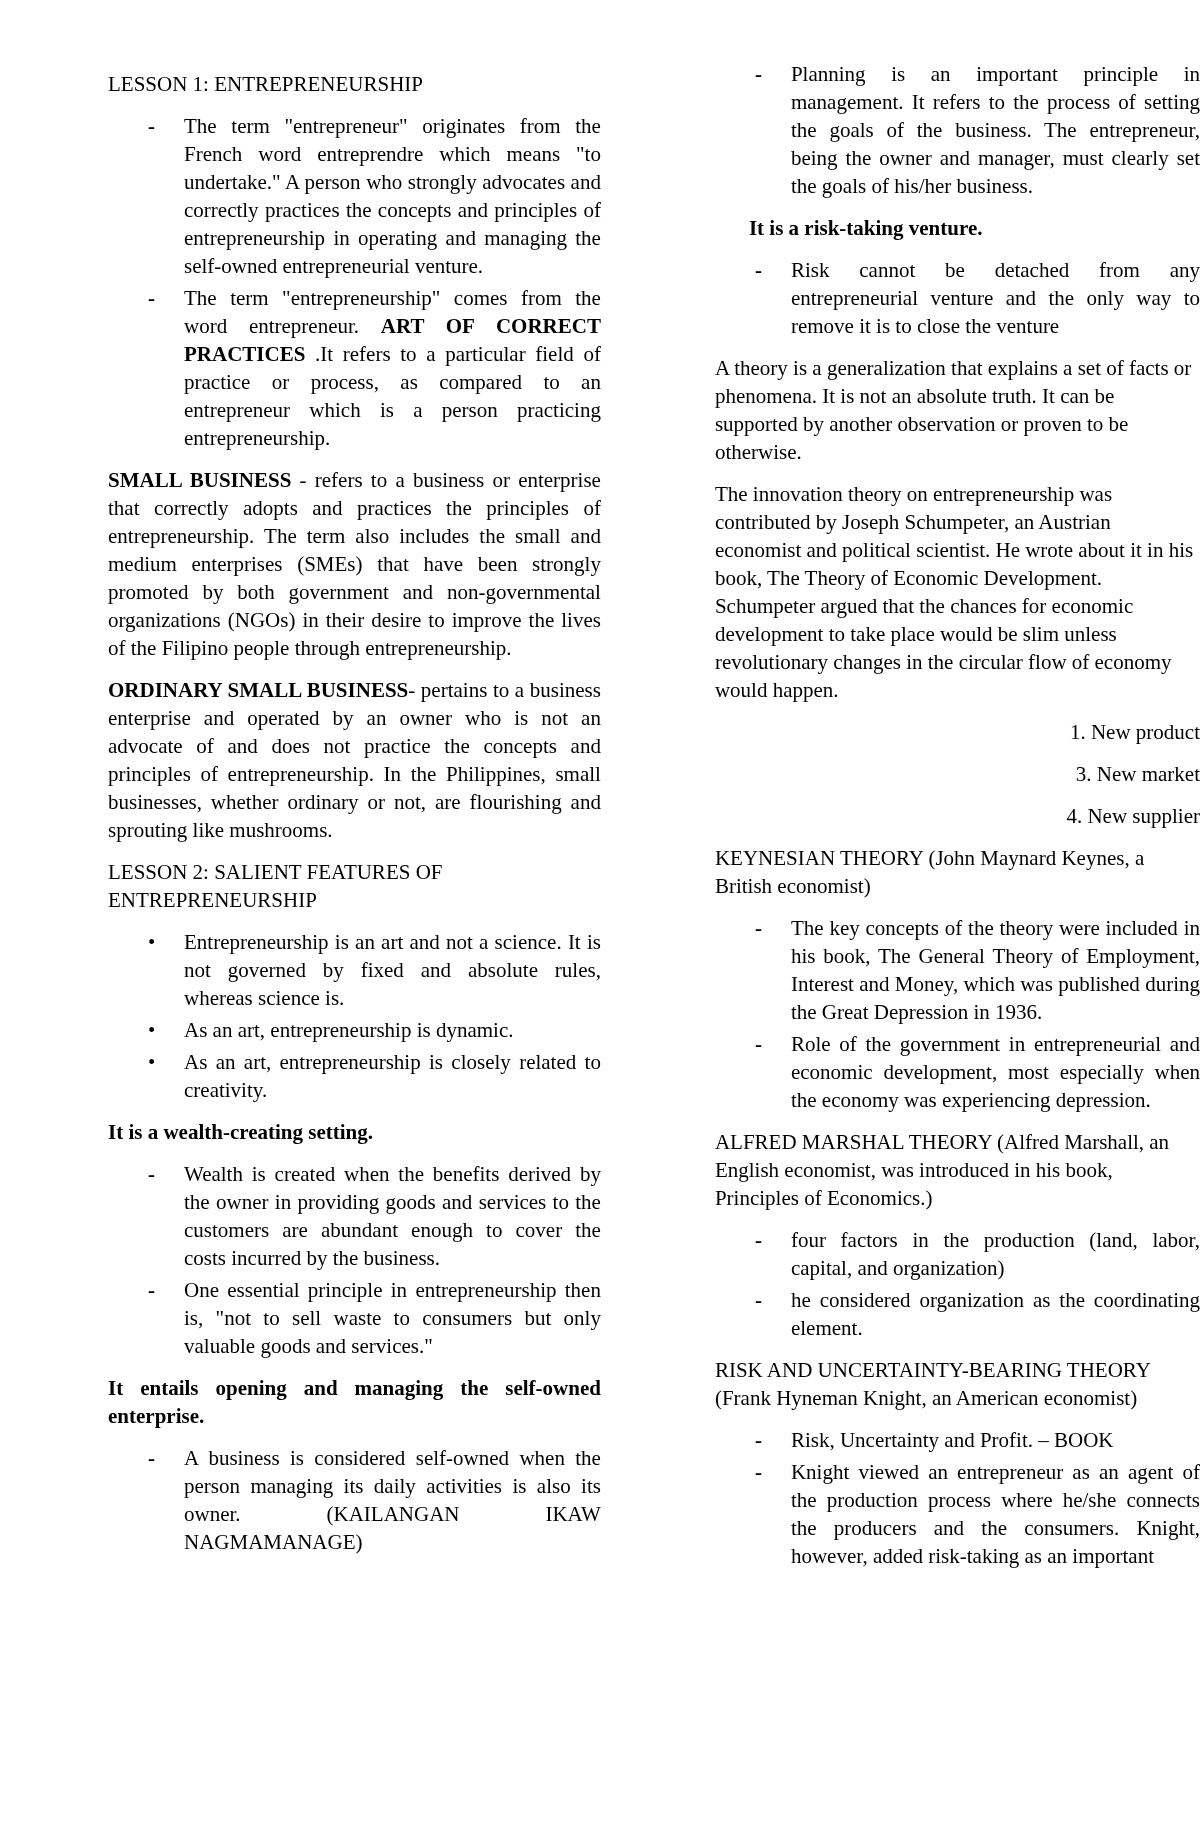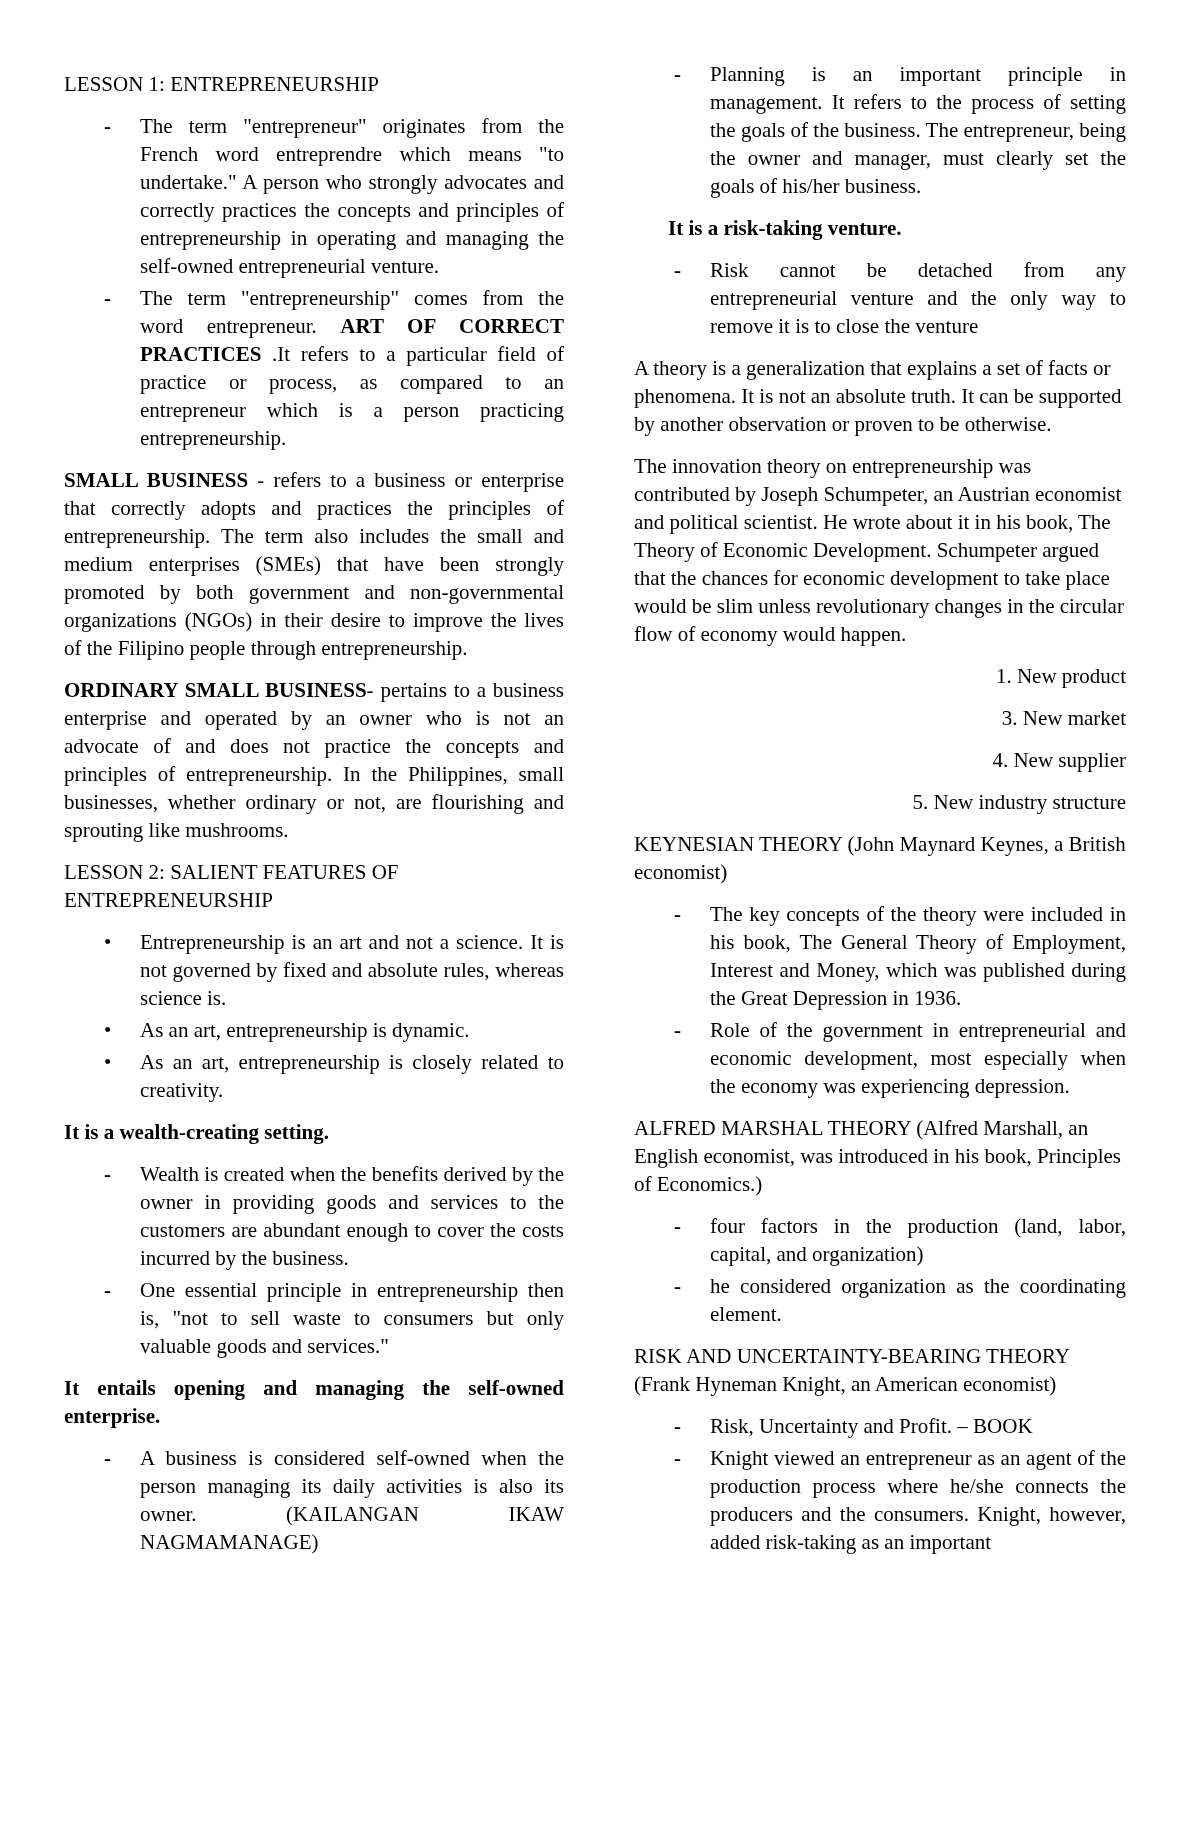--- a/index.html
+++ b/index.html
@@ -14,21 +14,21 @@
     overflow: hidden;
   }
   .page {
     box-sizing: border-box;
     width: 1200px;
     height: 1835px;
     padding: 56px 0 0 64px;
     display: flex;
     align-items: flex-start;
   }
-  .col { display: block; }
+  .col { display: block; margin-left: 44px; }
   .col-left  { width: 500px; margin-right: 70px; }
   .col-right { width: 492px; }
 
   .block { margin: 14px 0; }
   .h-lesson { font-weight: normal; }
   .h-bold { font-weight: bold; }
   .justify { text-align: justify; }
   .para { text-align: justify; }
   .para-center { text-align: left; }
   .num-item { text-align: right; }
@@ -69,21 +69,20 @@
     </div>
   <div class="col col-right">
       <div class="block dash-item"><span class="marker">-</span><span>Planning is an important principle in management. It refers to the process of setting the goals of the business. The entrepreneur, being the owner and manager, must clearly set the goals of his/her business.</span></div>
       <div class="block h-bold indent-md"><span>It is a risk-taking venture.</span></div>
       <div class="block dash-item"><span class="marker">-</span><span>Risk cannot be detached from any entrepreneurial venture and the only way to remove it is to close the venture</span></div>
       <div class="block para-center"><span>A theory is a generalization that explains a set of facts or phenomena. It is not an absolute truth. It can be supported by another observation or proven to be otherwise.</span></div>
       <div class="block para-center"><span>The innovation theory on entrepreneurship was contributed by Joseph Schumpeter, an Austrian economist and political scientist. He wrote about it in his book, The Theory of Economic Development. Schumpeter argued that the chances for economic development to take place would be slim unless revolutionary changes in the circular flow of economy would happen.</span></div>
       <div class="block num-item"><span>1. New product</span></div>
       <div class="block num-item"><span>3. New market</span></div>
       <div class="block num-item"><span>4. New supplier</span></div>
-      <div class="block num-item"><span>5. New industry structure</span></div>
       <div class="block h-lesson"><span>KEYNESIAN THEORY (John Maynard Keynes, a British economist)</span></div>
       <div class="block dash-item"><span class="marker">-</span><span>The key concepts of the theory were included in his book, The General Theory of Employment, Interest and Money, which was published during the Great Depression in 1936.</span></div>
       <div class="block dash-item"><span class="marker">-</span><span>Role of the government in entrepreneurial and economic development, most especially when the economy was experiencing depression.</span></div>
       <div class="block h-lesson"><span>ALFRED MARSHAL THEORY (Alfred Marshall, an English economist, was introduced in his book, Principles of Economics.)</span></div>
       <div class="block dash-item"><span class="marker">-</span><span>four factors in the production (land, labor, capital, and organization)</span></div>
       <div class="block dash-item"><span class="marker">-</span><span>he considered organization as the coordinating element.</span></div>
       <div class="block h-lesson"><span>RISK AND UNCERTAINTY-BEARING THEORY (Frank Hyneman Knight, an American economist)</span></div>
       <div class="block dash-item"><span class="marker">-</span><span>Risk, Uncertainty and Profit. – BOOK</span></div>
       <div class="block dash-item"><span class="marker">-</span><span>Knight viewed an entrepreneur as an agent of the production process where he/she connects the producers and the consumers. Knight, however, added risk-taking as an important</span></div>
     </div>

